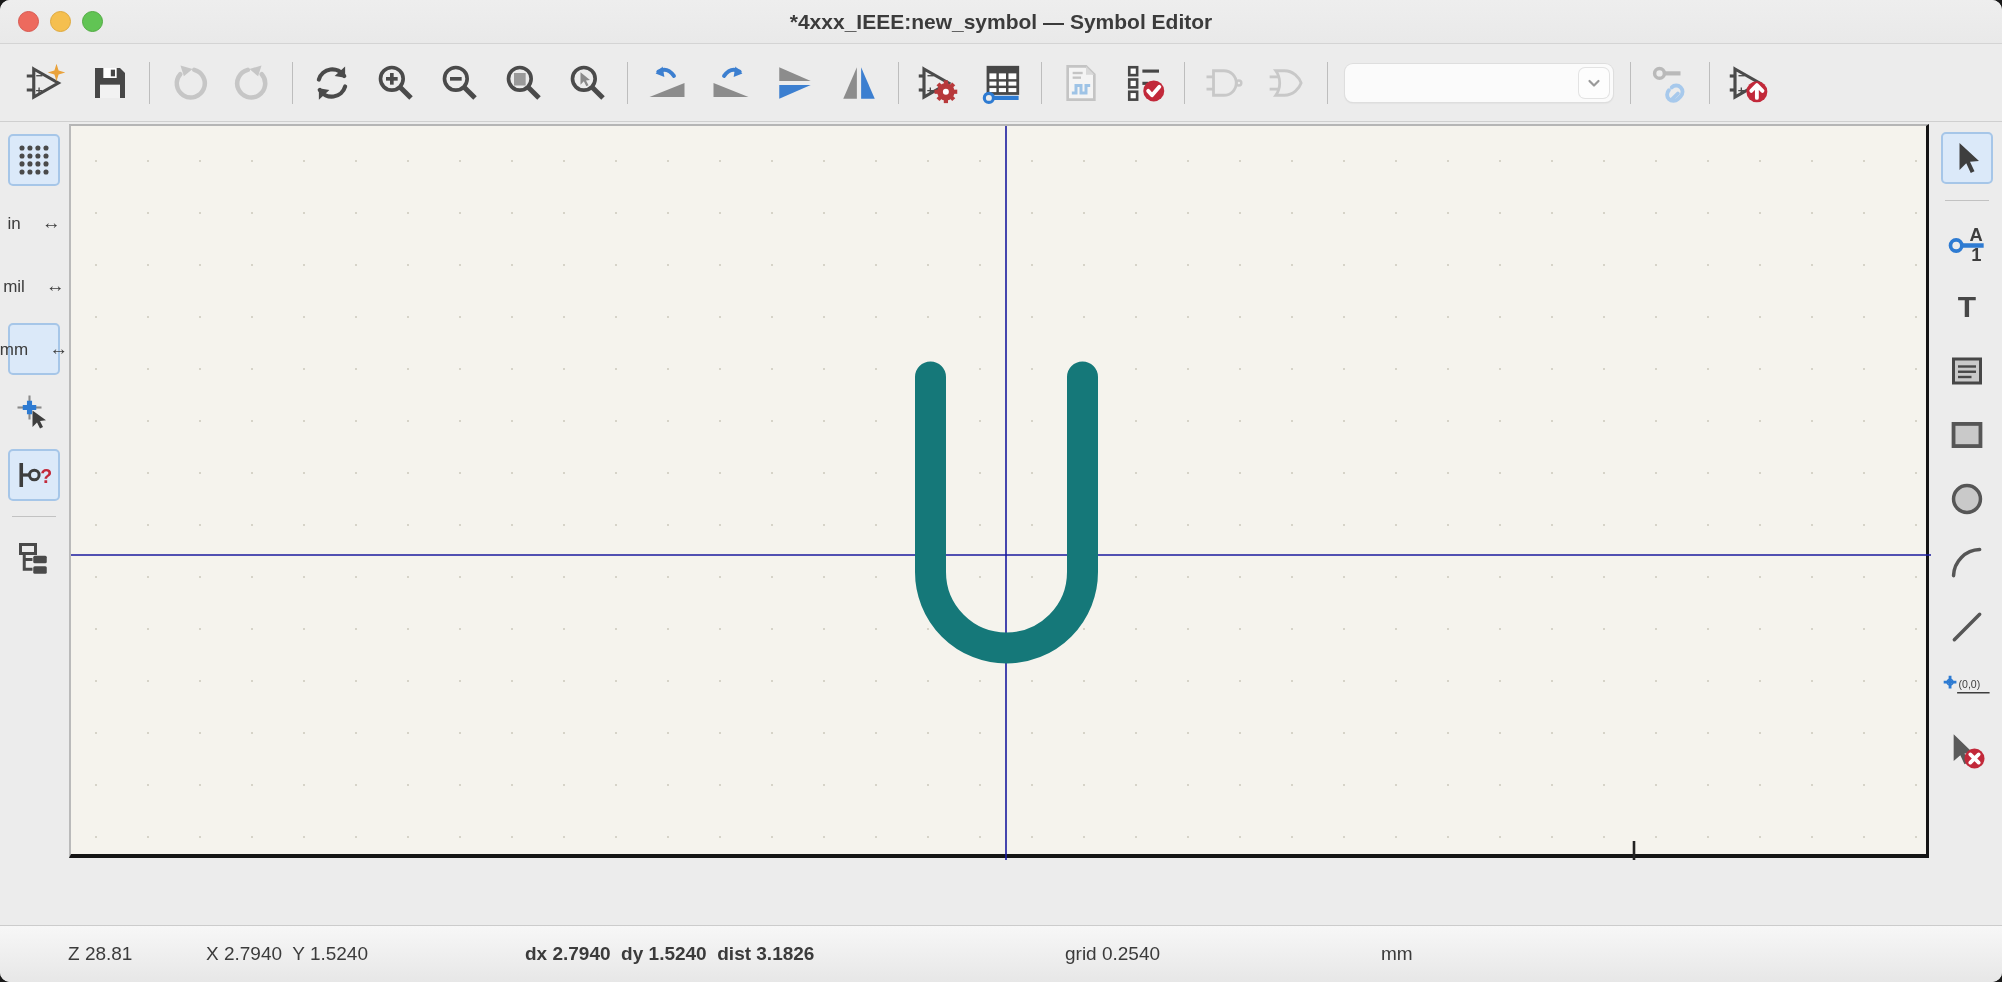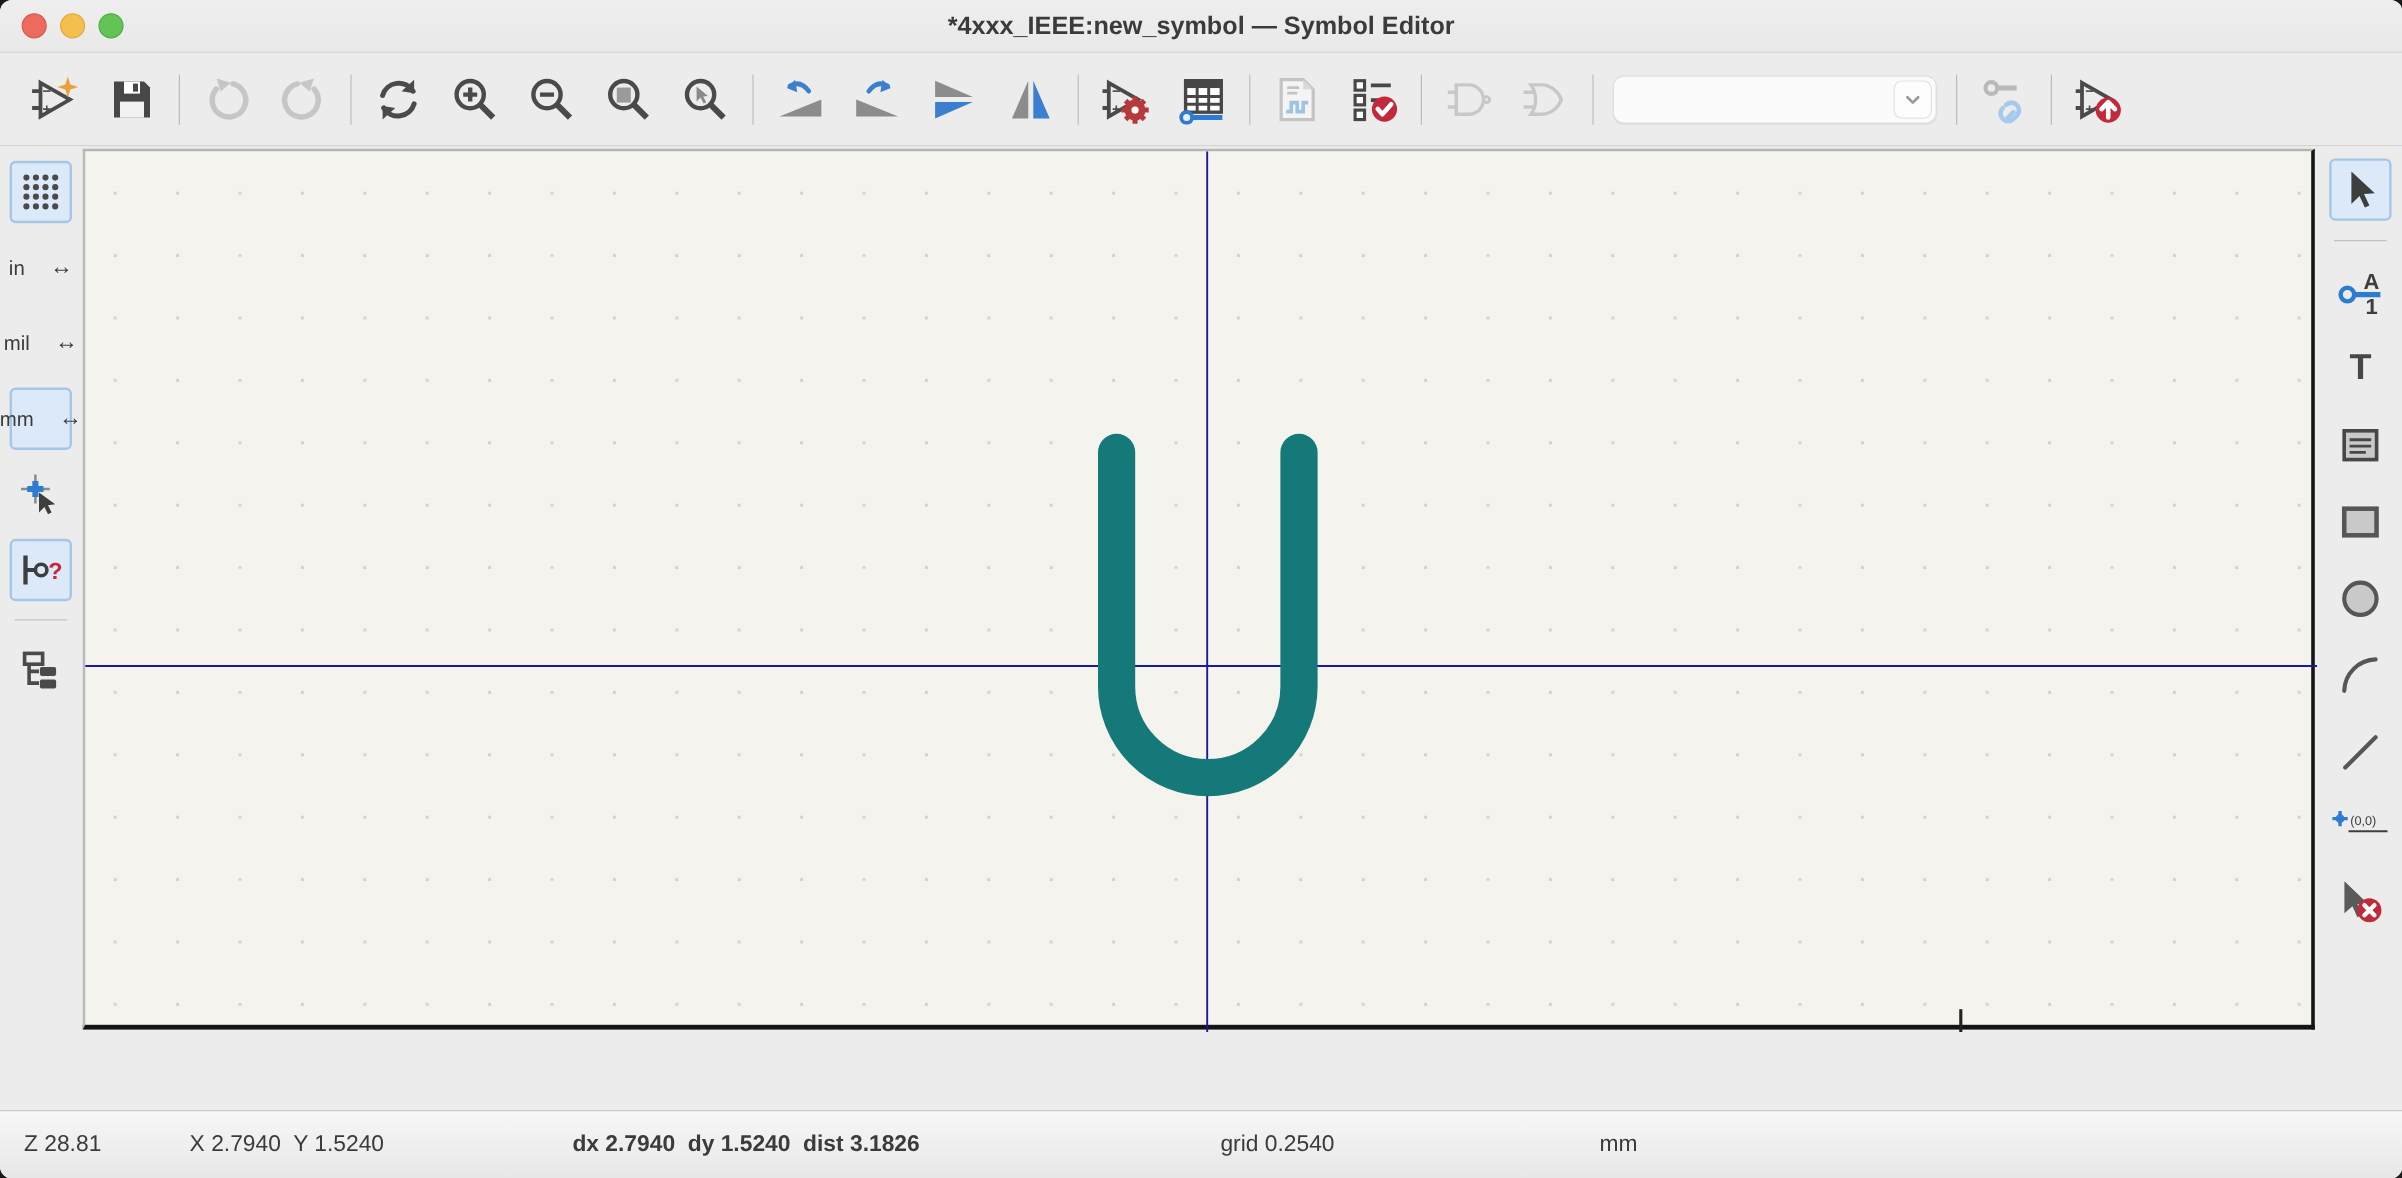--- a/index.html
+++ b/index.html
@@ -61,21 +61,21 @@
     background-size:52px 52px;background-position:-1px 9px;
     border-top:2px solid #b5b5b5;border-left:2px solid #bababa;
     border-right:3px solid #141414;border-bottom:4px solid #141414;
   }
   .canvas svg{position:absolute;left:0;top:0;}
   
   .statusbar{
     position:absolute;left:0;bottom:0;width:100%;height:57px;
     background:linear-gradient(#f7f7f7,#e7e7e7);border-top:1px solid #cccccc;
   }
-  .statusbar span{position:absolute;top:17px;font-size:19px;color:#3b3b3b;white-space:pre;}
+  .statusbar span{position:absolute;top:17px;font-size:19px;color:#3b3b3b;white-space:pre;margin-left:48px;}
   .st-z{left:20px;} .st-xy{left:158px;text-align:center;} .st-rel{left:477px;font-weight:bold;} .st-grid{left:1017px;} .st-units{left:1333px;}
 </style>
 </head>
 <body>
 
 <div class="window">
 
   <div class="titlebar">
     <div class="traffic">
       <div class="tl close"></div>

